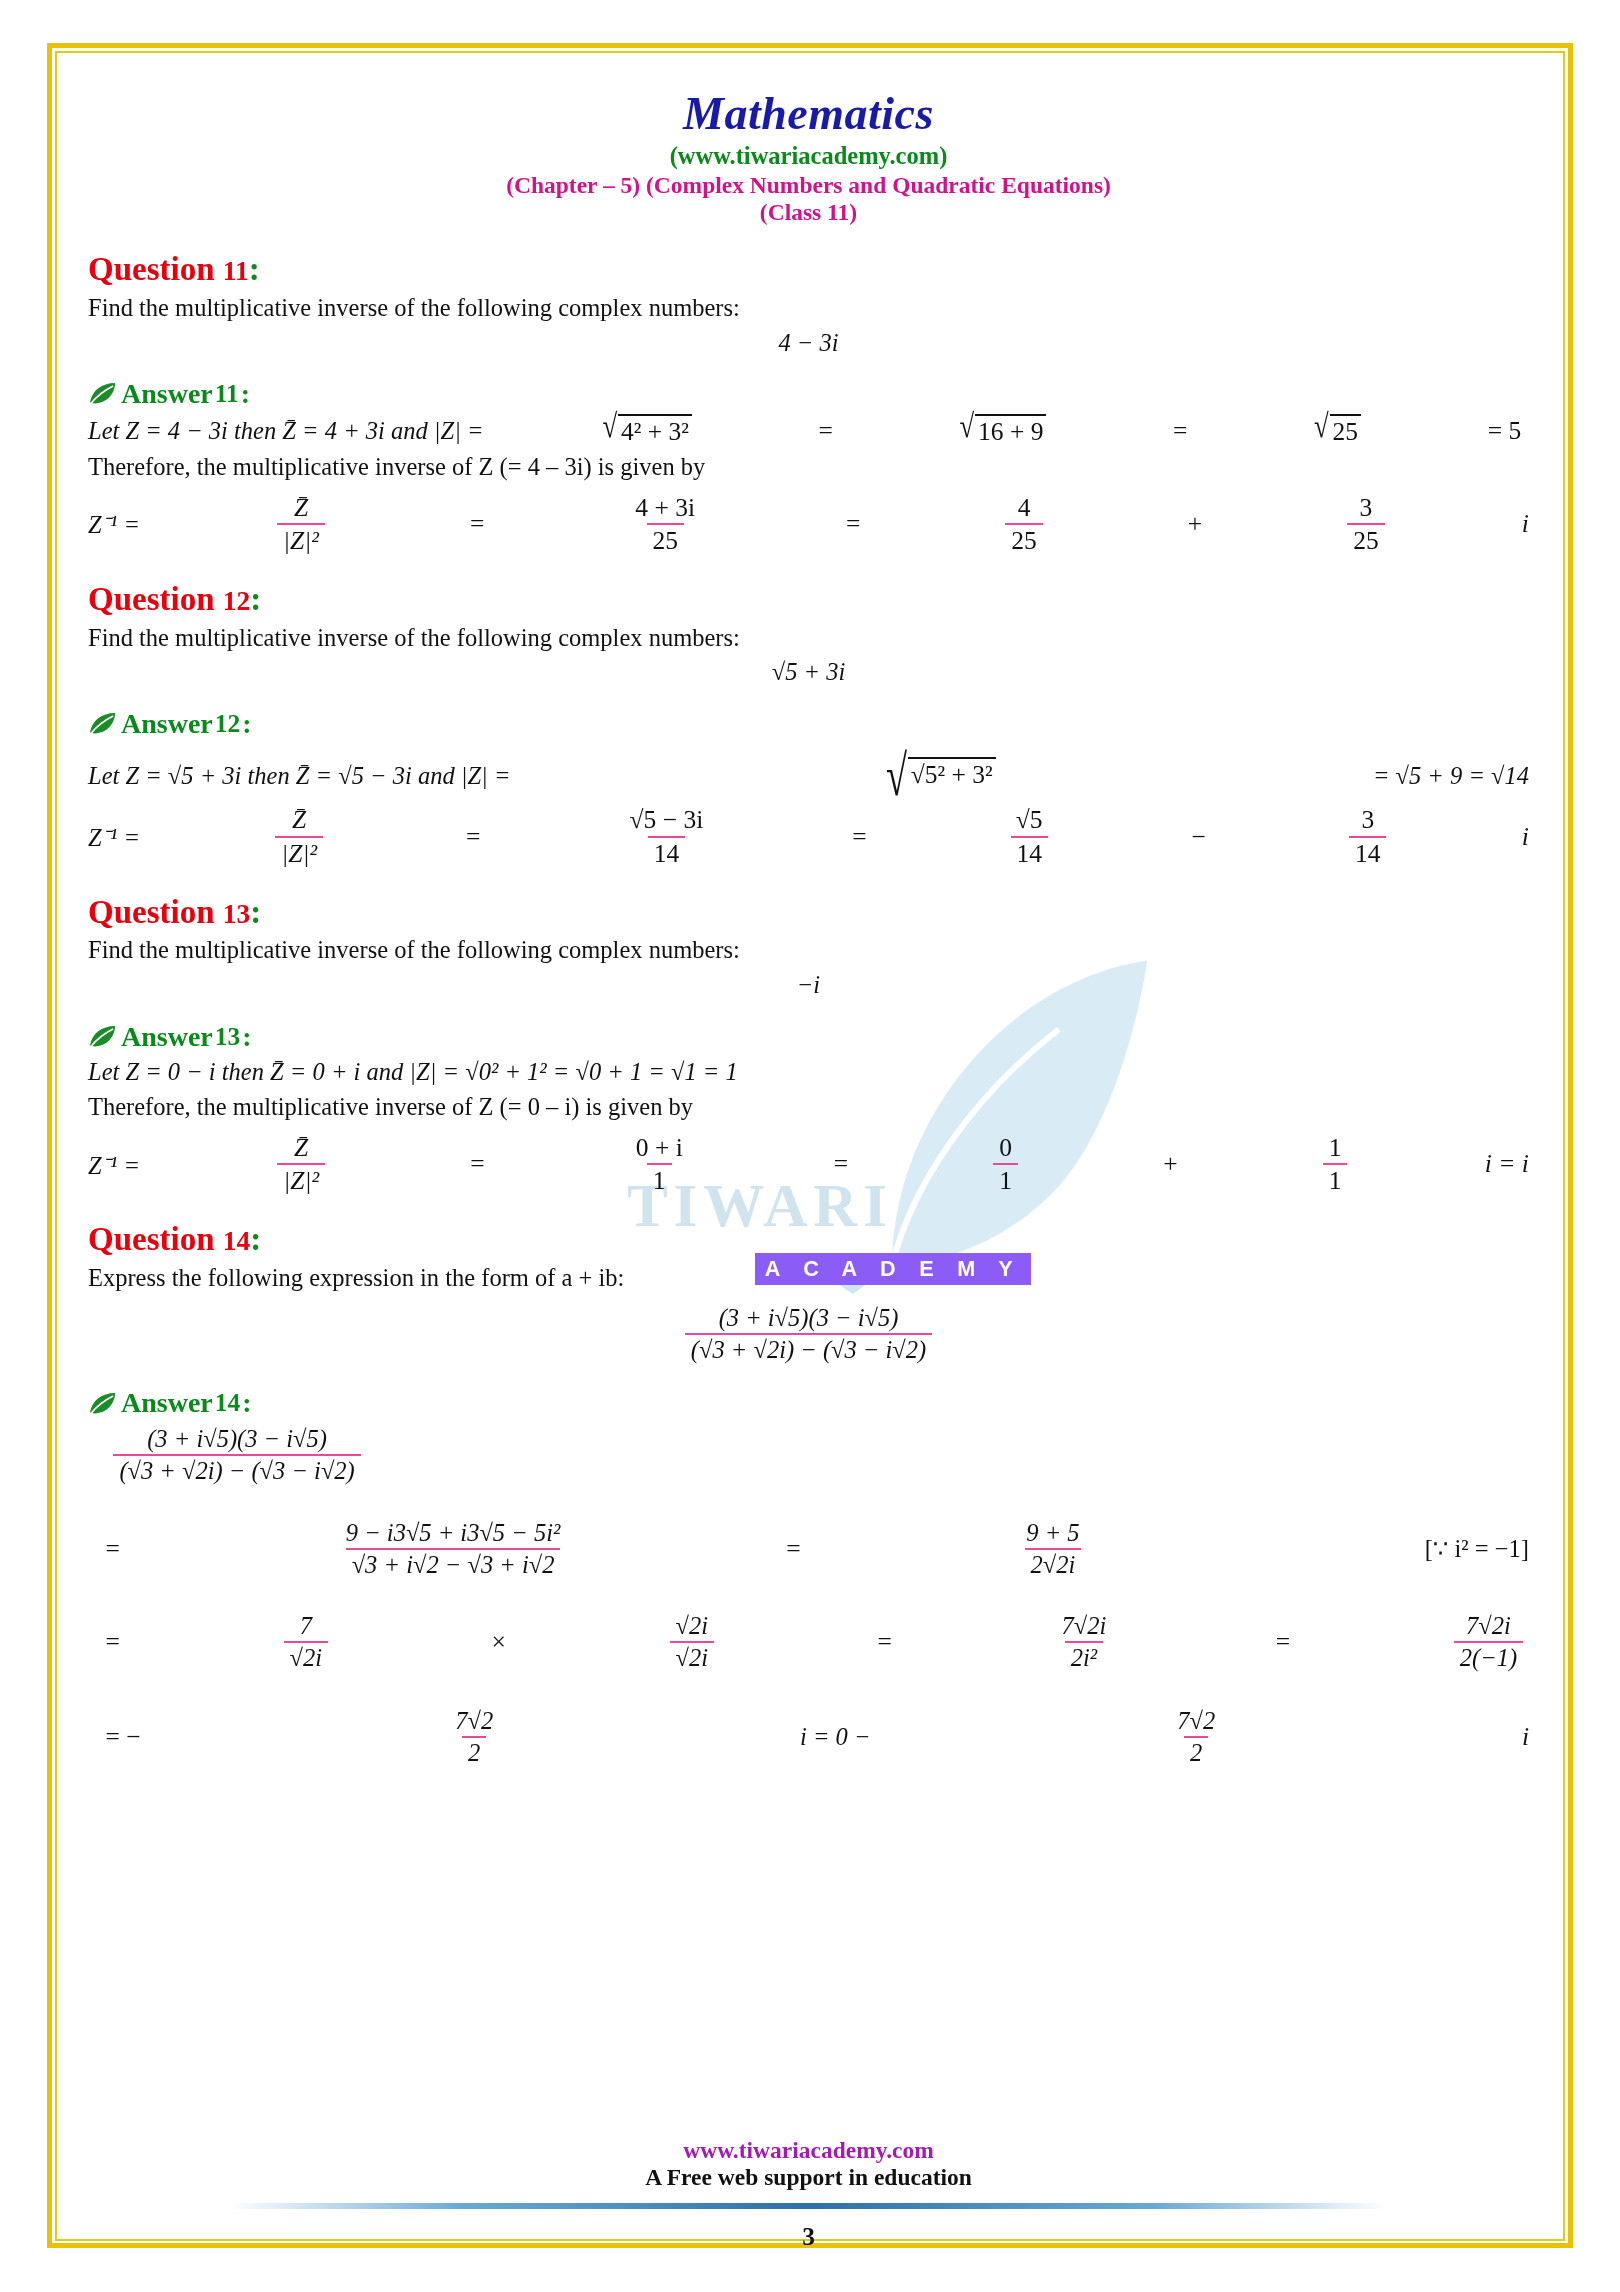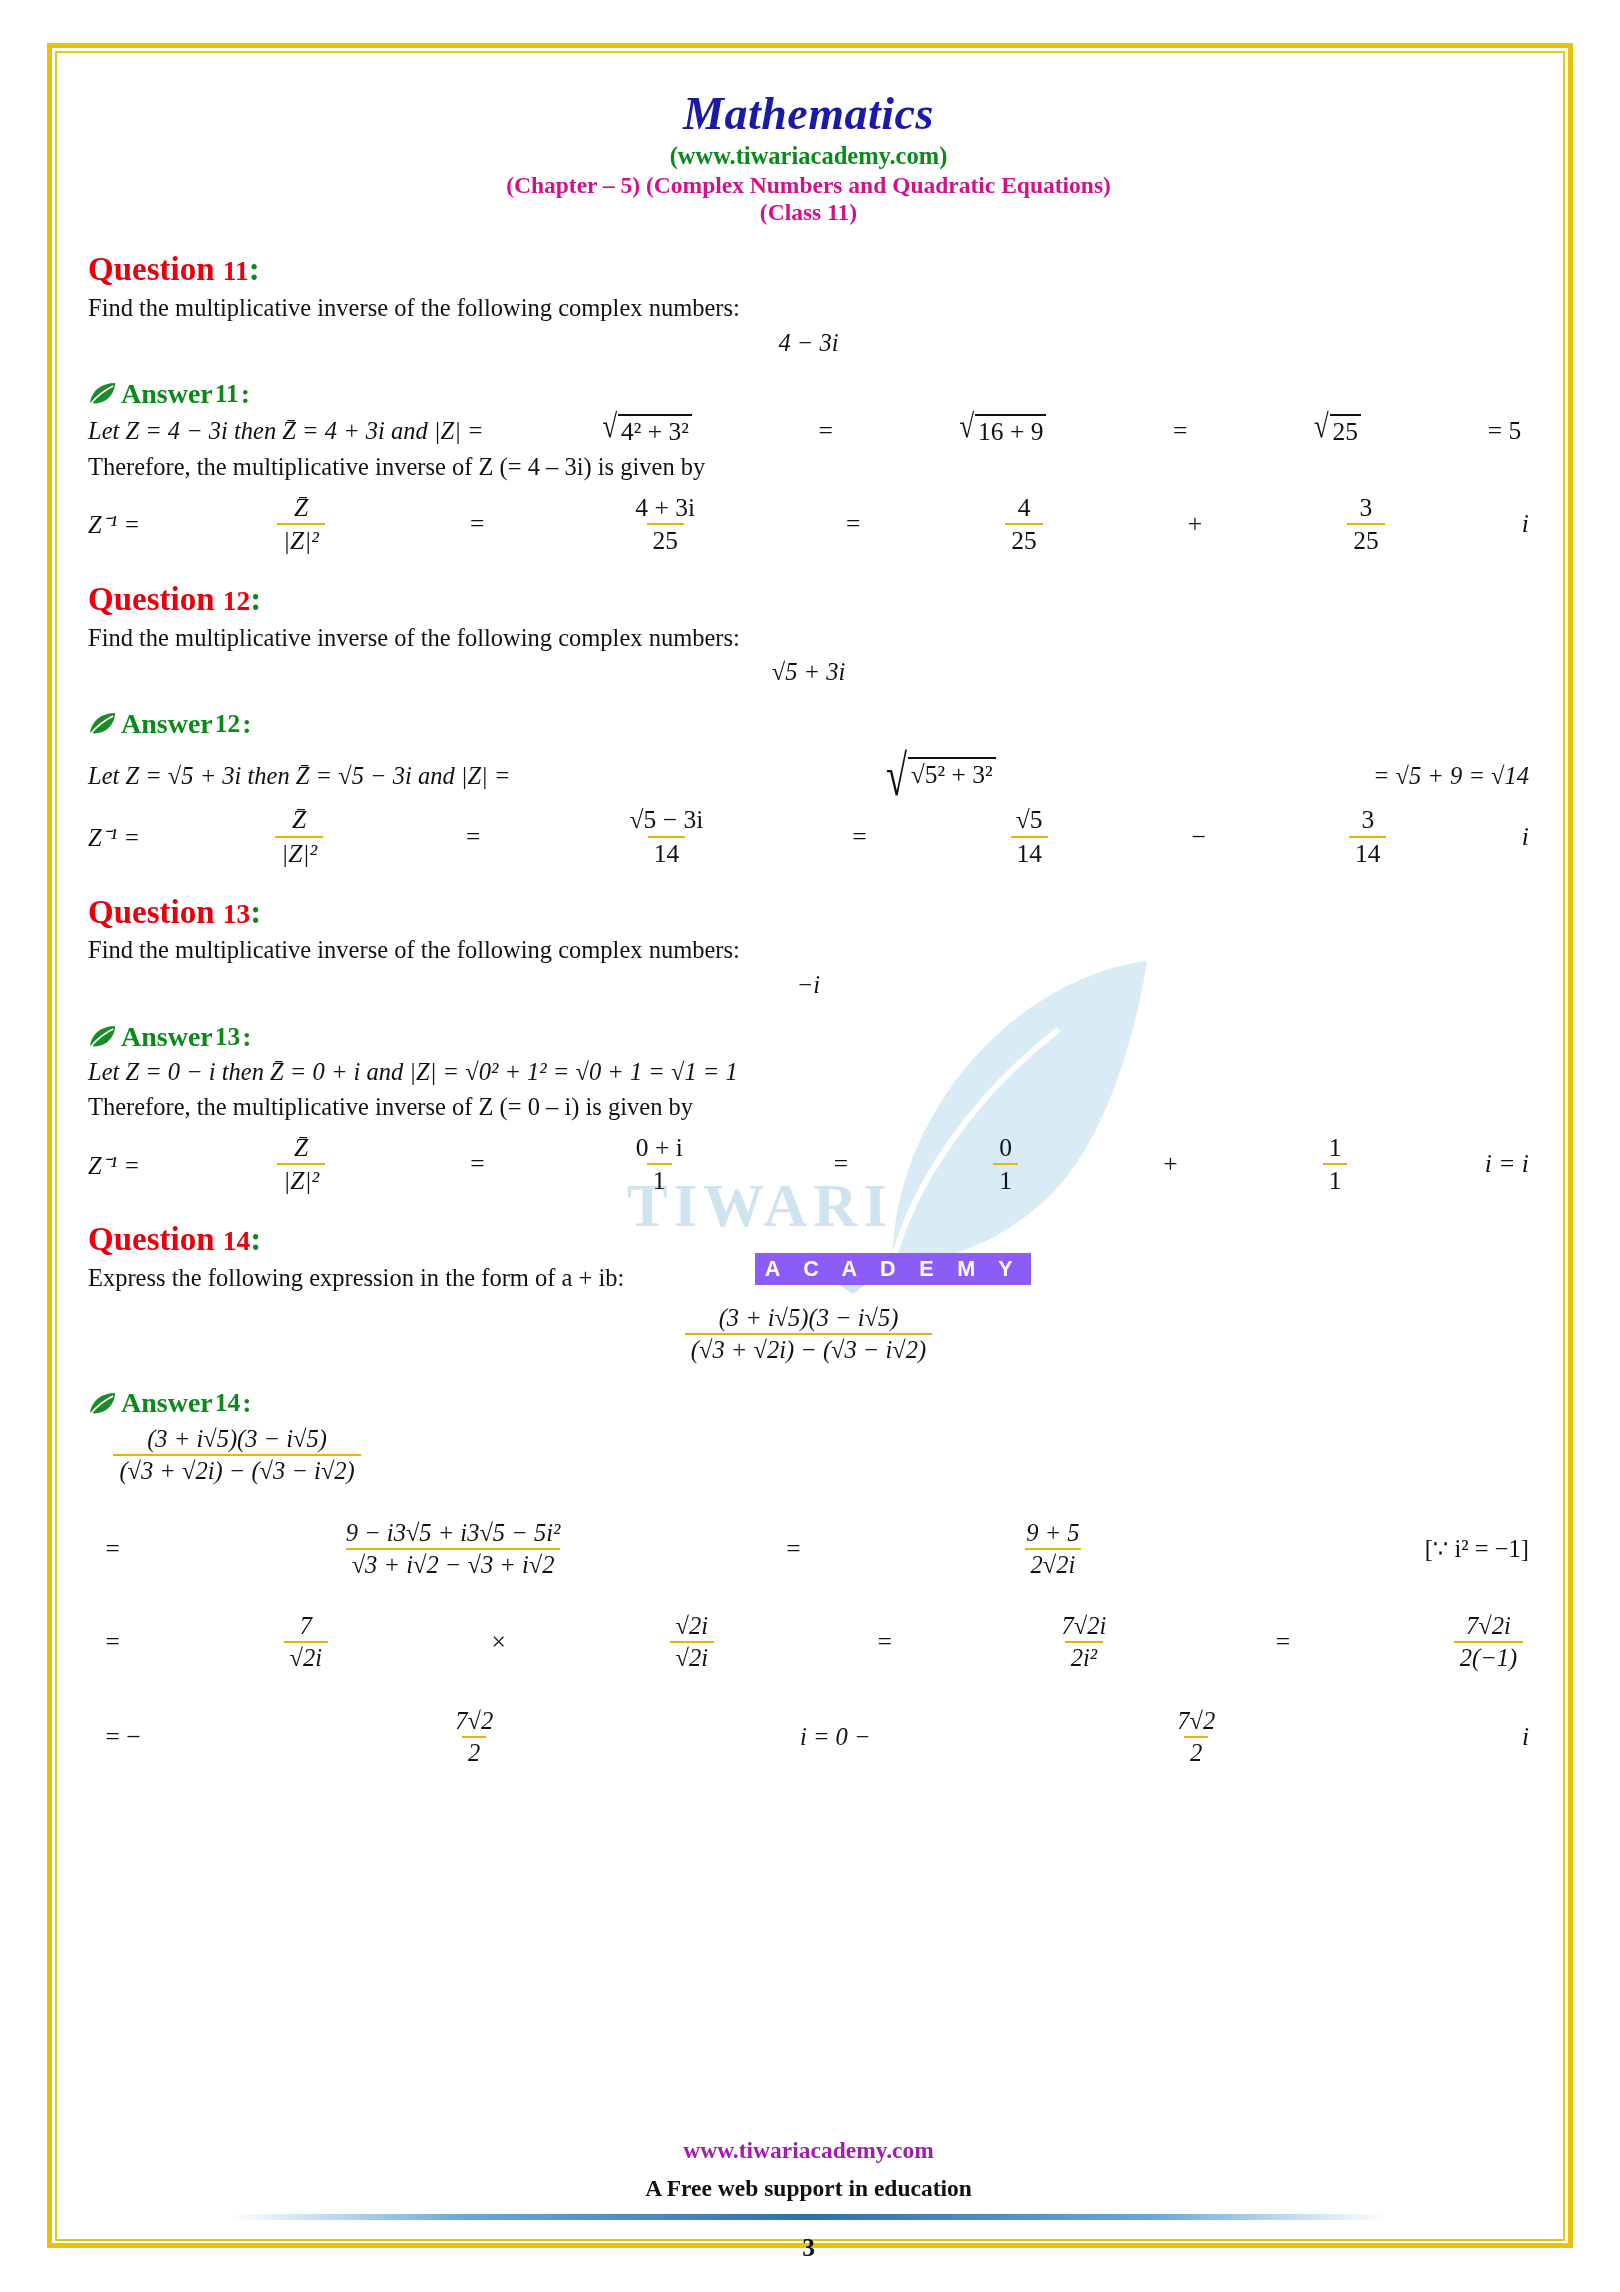--- a/index.html
+++ b/index.html
@@ -140,21 +140,21 @@
     align-items: center;
     vertical-align: middle;
     margin: 0 5.9px;
     font-style: normal;
   }
   .frac .num {
     padding: 0 5.9px 1px 5.9px;
     line-height: 1.15;
   }
   .frac .den {
-    border-top: 2px solid #eab308;
+    border-top: 2px solid #ec4899;
     padding: 1px 5.9px 0 5.9px;
     line-height: 1.15;
   }
   .sqrt {
     display: inline-flex;
     align-items: stretch;
     vertical-align: middle;
   }
   .sqrt .rad {
     font-size: 1.05em;
@@ -226,21 +226,21 @@
     font-family: "Liberation Serif", serif;
     font-weight: bold;
     font-size: 23.5px;
     color: #a21caf;
   }
   .footer-tag {
     font-family: "Liberation Serif", serif;
     font-weight: bold;
     font-size: 23.5px;
     color: #111;
-    margin-top: 11px;
+    margin-top: 0;
   }
   .footer-rule {
     margin: 11.8px auto 0 auto;
     width: 1157px;
     height: 5.9px;
     background: linear-gradient(to right, rgba(255,255,255,0), #6aa9d6 20%, #2f6fa8 50%, #6aa9d6 80%, rgba(255,255,255,0));
     border-radius: 2.9px;
   }
   .page-no {
     text-align: center;

